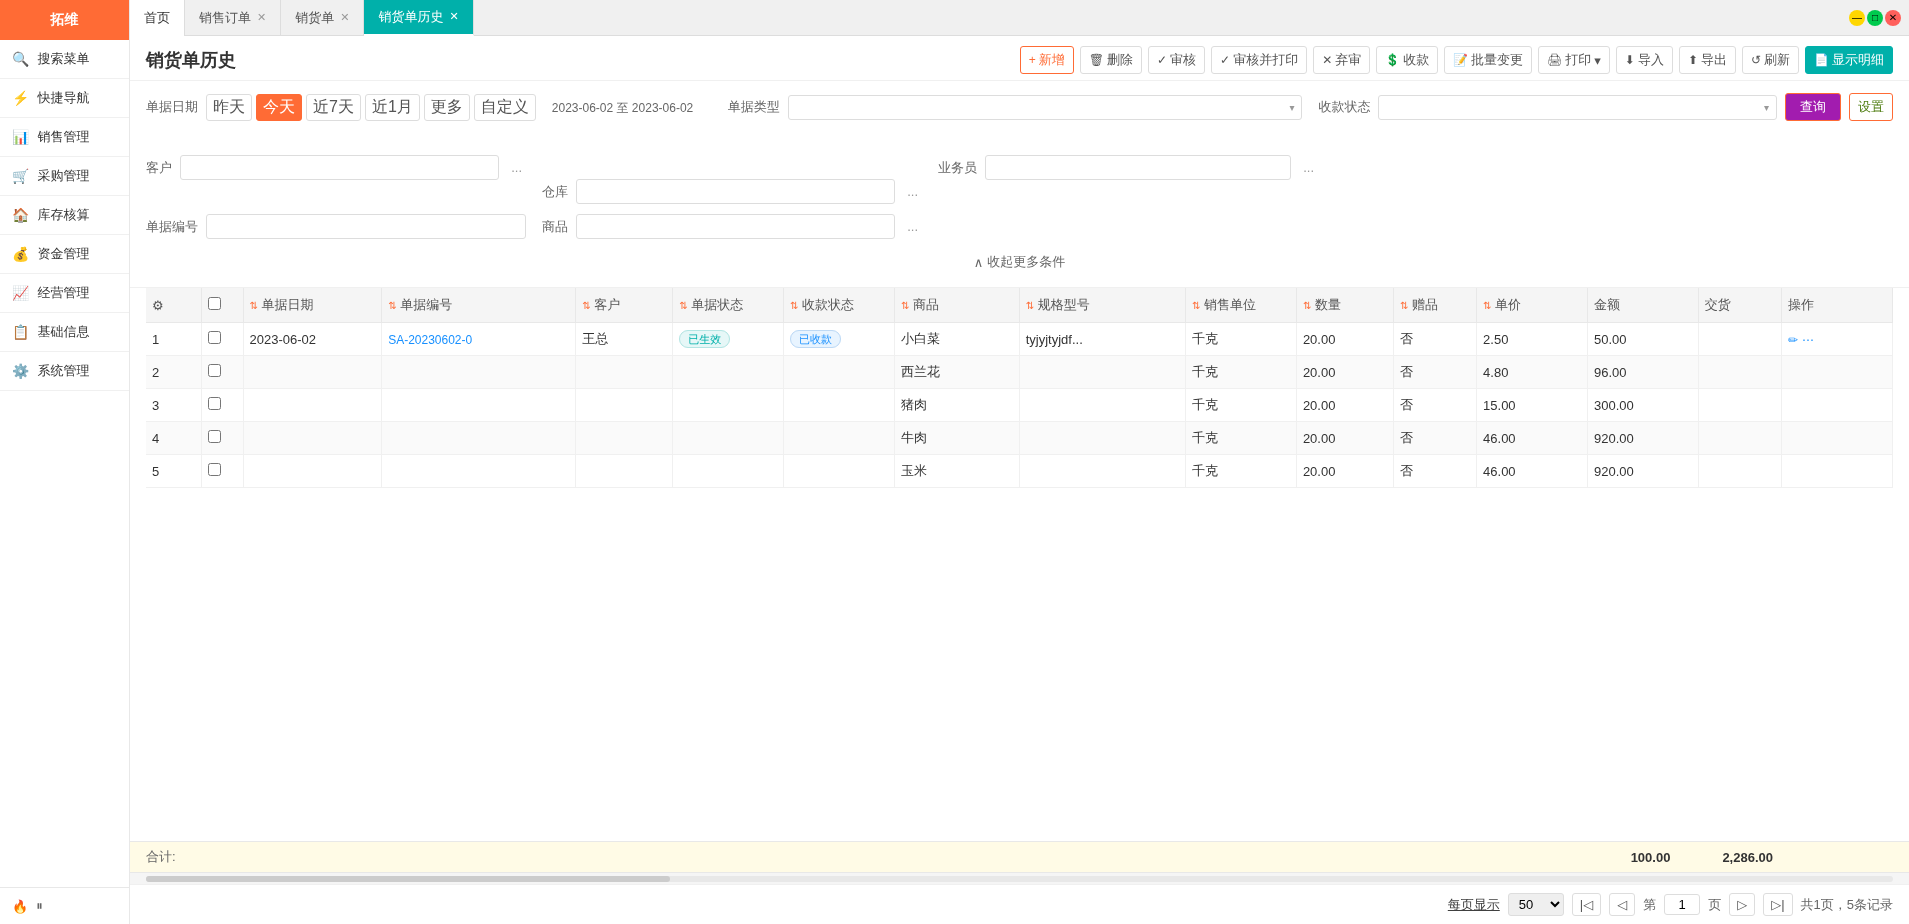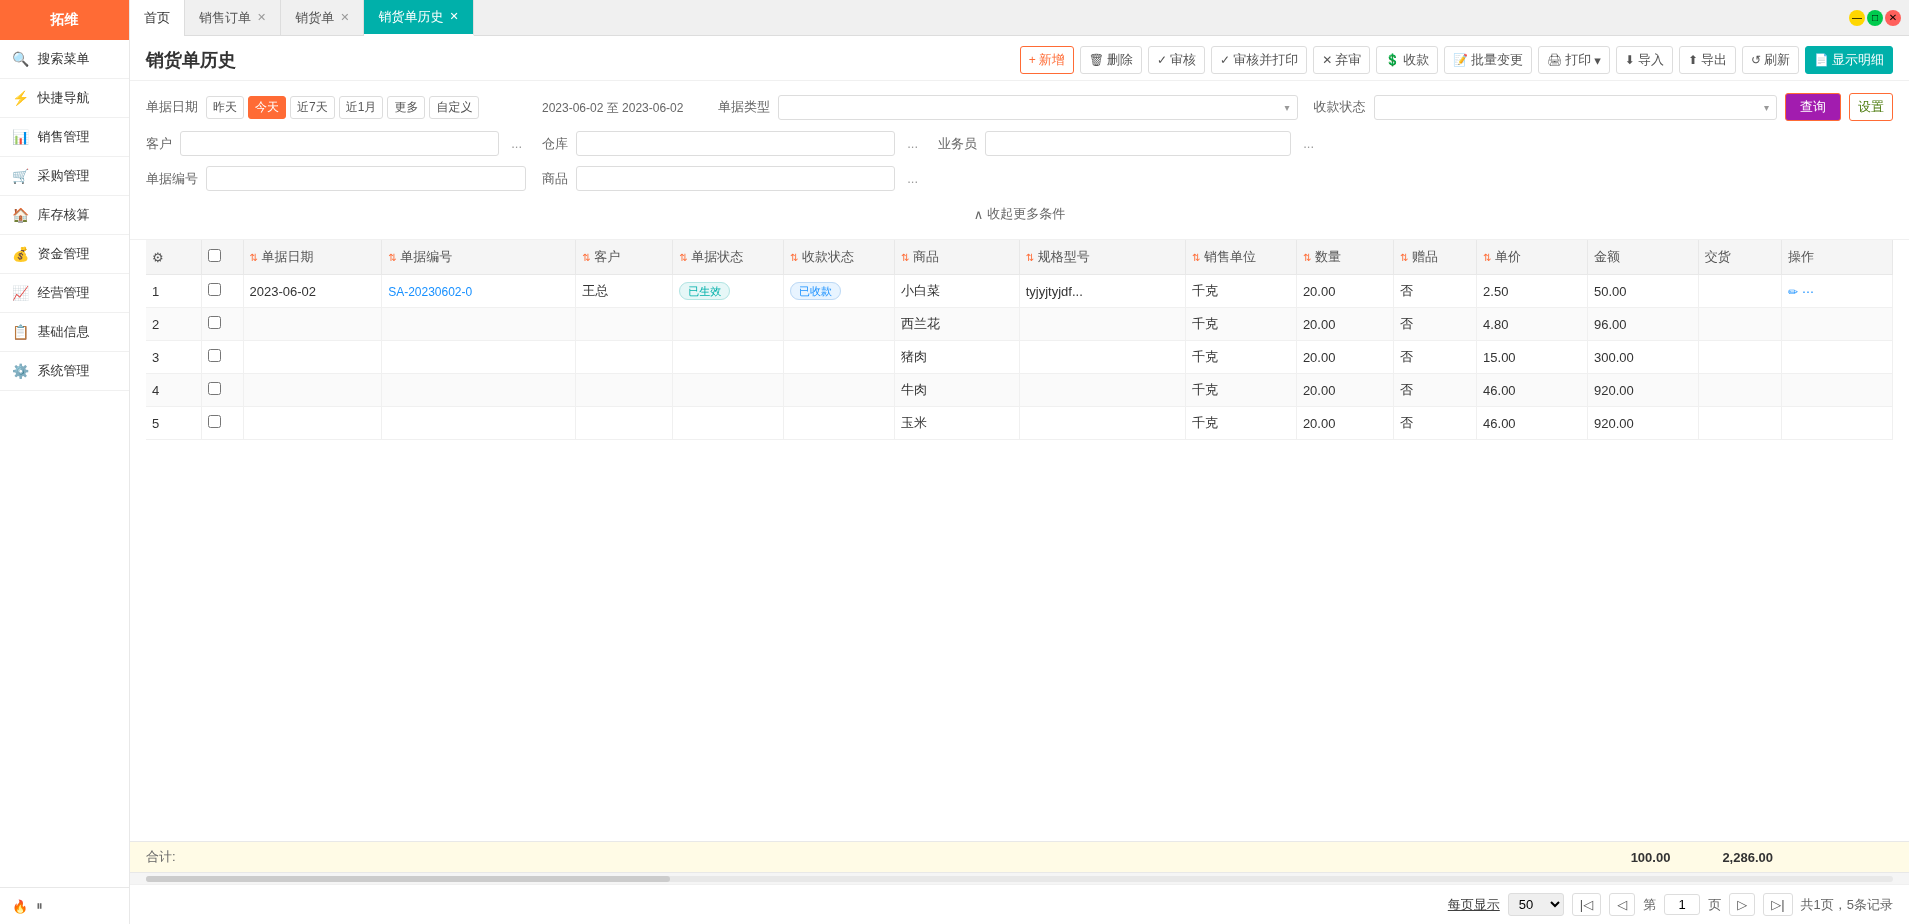--- a/index.html
+++ b/index.html
@@ -181,21 +181,21 @@
     .date-filter {
       display: flex;
       align-items: center;
       gap: 4px;
     }
     .date-quick-btn {
       padding: 2px 6px;
       border: 1px solid #ddd;
       border-radius: 3px;
       cursor: pointer;
-      font-size: 12px;
+      font-size: 16px;
       color: #555;
       background: #fff;
     }
     .date-quick-btn.active { background: #ff6b35; color: #fff; border-color: #ff6b35; }
     .date-range { font-size: 12px; color: #666; margin-top: 2px; }
 
     .more-conditions {
       display: flex;
       justify-content: center;
       align-items: center;
@@ -492,21 +492,21 @@
           </button>
         </div>
       </div>
 
       <div class="filter-row">
         <div class="filter-group" style="flex:1; max-width:380px;">
           <span class="filter-label">客户</span>
           <input class="filter-input" type="text" style="flex: 1 1 0%;">
           <button class="ellipsis-btn">...</button>
         </div>
-        <div class="filter-group" style="flex:1; max-width:380px;">
+        <div class="filter-group" style="flex:1; max-width:380px;margin-top:48px;">
           <span class="filter-label">仓库</span>
           <input class="filter-input" type="text" style="flex: 1 1 0%;">
           <button class="ellipsis-btn">...</button>
         </div>
         <div class="filter-group" style="flex:1; max-width:380px;">
           <span class="filter-label">业务员</span>
           <input class="filter-input" type="text" style="flex: 1 1 0%;">
           <button class="ellipsis-btn">...</button>
         </div>
       </div>

